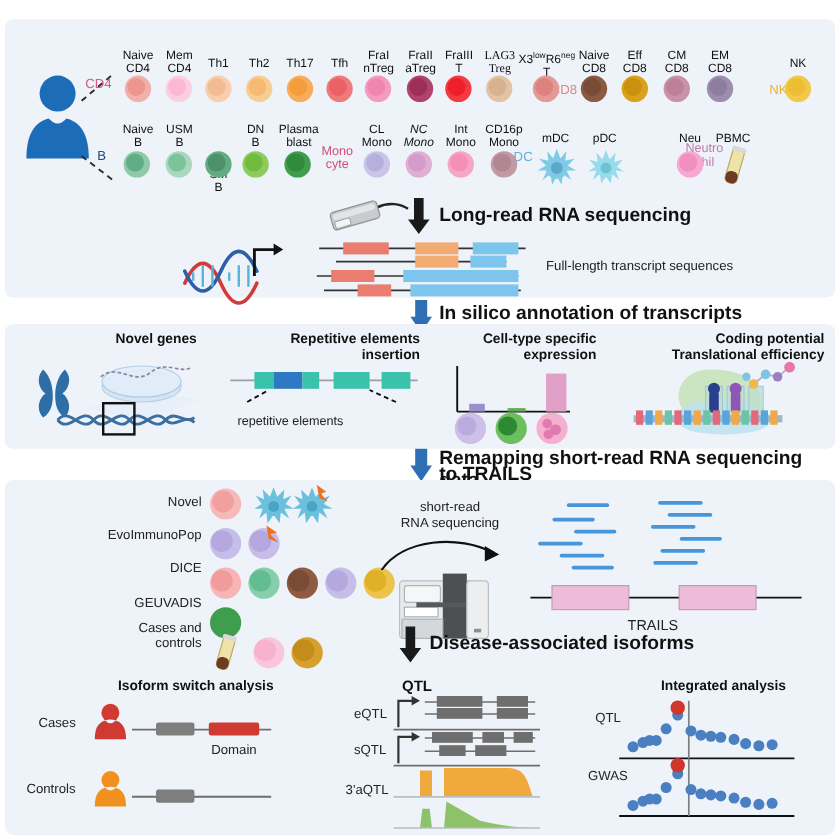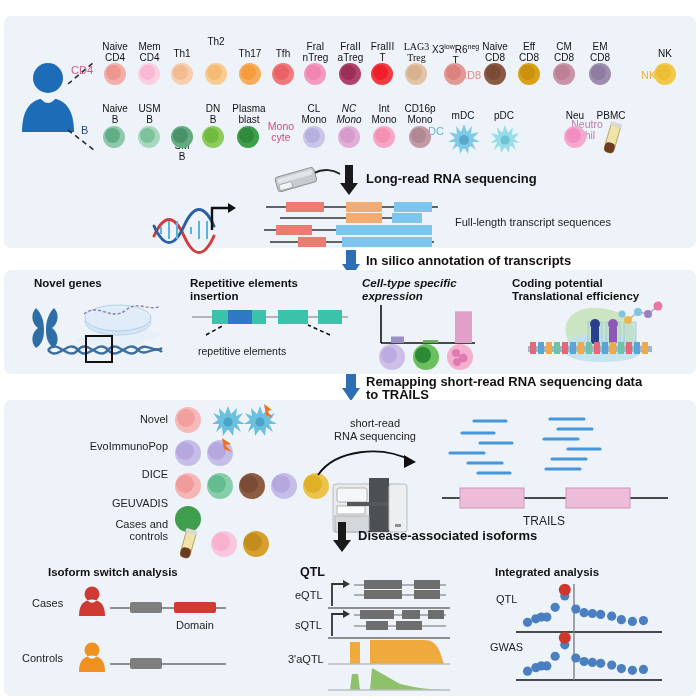--- a/index.html
+++ b/index.html
@@ -3,22 +3,22 @@
 <meta charset="utf-8">
 <style>
   html,body{margin:0;padding:0;background:#ffffff;}
   body{width:700px;height:700px;position:relative;overflow:hidden;
        font-family:"Liberation Sans","DejaVu Sans",sans-serif;color:#1a1a1a;}
   .panel{position:absolute;background:#eef3f9;border-radius:7px;}
   .abs{position:absolute;}
   .lbl{position:absolute;font-size:10px;line-height:10.5px;text-align:center;color:#111;}
   .cell{position:absolute;border-radius:50%;}
   .cell .inner{position:absolute;border-radius:50%;}
-  .title{position:absolute;font-weight:bold;font-size:11.5px;color:#111;text-align:left;}
-  .steptitle{position:absolute;font-weight:bold;font-size:13px;color:#111;}
+  .title{position:absolute;font-weight:bold;font-size:11.5px;color:#111;text-align:right;}
+  .steptitle{position:absolute;font-weight:bold;font-size:16px;color:#111;}
   .arrowdown{position:absolute;}
   .lineage{position:absolute;font-size:10.5px;}
   .smalltxt{position:absolute;font-size:10px;color:#222;}
   svg{display:block;overflow:visible;}
 </style>
 </head>
 <body>
 
 <div class="panel" style="left:4px;top:16px;width:692px;height:232px;"></div>
 
@@ -41,21 +41,21 @@
 <div class="lineage" style="left:81px;top:124px;color:#1f4a7a;font-size:11px;">B</div>
 <div class="lineage" style="left:263px;top:121px;color:#cf4d7c;font-size:10.5px;line-height:11px;text-align:center;width:36px;">Mono<br>cyte</div>
 <div class="lineage" style="left:459px;top:69px;color:#e4897f;font-size:11px;">CD8</div>
 <div class="lineage" style="left:428px;top:125px;color:#59b4d9;font-size:11px;">DC</div>
 <div class="lineage" style="left:519px;top:119px;color:#c07ab0;font-size:10.5px;line-height:11px;text-align:center;width:40px;margin-left:48px;">Neutro<br>phil</div>
 <div class="lineage" style="left:641px;top:69px;color:#e8b233;font-size:11px;">NK</div>
 
 <div class="lbl" style="left:98px;top:42px;width:34px;">Naive<br>CD4</div>
 <div class="lbl" style="left:133px;top:42px;width:33px;">Mem<br>CD4</div>
 <div class="lbl" style="left:166px;top:49px;width:32px;">Th1</div>
-<div class="lbl" style="left:200px;top:37px;width:32px;">Th2</div>
+<div class="lbl" style="left:200px;top:49px;width:32px;">Th2</div>
 <div class="lbl" style="left:233px;top:49px;width:34px;">Th17</div>
 <div class="lbl" style="left:268px;top:49px;width:30px;">Tfh</div>
 <div class="lbl" style="left:297px;top:42px;width:37px;">FraI<br>nTreg</div>
 <div class="lbl" style="left:332px;top:42px;width:37px;">FraII<br>aTreg</div>
 <div class="lbl" style="left:365px;top:42px;width:35px;">FraIII<br>T</div>
 <div class="lbl" style="left:398px;top:42px;width:37px;font-family:Liberation Serif, serif;">LAG3<br>Treg</div>
 <div class="lbl" style="left:432px;top:42px;width:47px;">
   X3<span style="font-size:7px;vertical-align:super;">low</span>R6<span style="font-size:7px;vertical-align:super;">neg</span><br>T</div>
 <div class="lbl" style="left:478px;top:42px;width:34px;">Naive<br>CD8</div>
 <div class="lbl" style="left:515px;top:42px;width:28px;">Eff<br>CD8</div>
@@ -290,21 +290,21 @@
     <rect x="38" y="5" width="24" height="14" fill="#2f78c4"></rect>
     <rect x="62" y="5" width="14" height="14" fill="#3bc2ab"></rect>
     <rect x="88" y="5" width="30" height="14" fill="#3bc2ab"></rect>
     <rect x="128" y="5" width="24" height="14" fill="#3bc2ab"></rect>
     <line x1="16" y1="30" x2="34" y2="20" stroke="#111" stroke-width="1.6" stroke-dasharray="4,3"></line>
     <line x1="140" y1="30" x2="118" y2="20" stroke="#111" stroke-width="1.6" stroke-dasharray="4,3"></line>
   </svg>
 </div>
 <div class="smalltxt" style="left:198px;top:345px;font-size:10.5px;">repetitive elements</div>
 
-<div class="title" style="left:362px;top:277px;width:135px;line-height:13px;font-style:italic;">Cell-type specific<br>expression</div>
+<div class="title" style="left:362px;top:277px;width:135px;line-height:13px;">Cell-type specific<br>expression</div>
 <div class="abs" style="left:375px;top:303px;">
   <svg id="expr-chart" width="105" height="46" viewBox="0 0 105 46">
     <line x1="6" y1="2" x2="6" y2="40" stroke="#111" stroke-width="1.6"></line>
     <line x1="6" y1="40" x2="100" y2="40" stroke="#111" stroke-width="1.6"></line>
   <rect x="16" y="33.52" width="13" height="6.4799999999999995" fill="#9b8fc9"></rect>
       <rect x="48" y="37.12" width="15" height="2.88" fill="#5fae4e"></rect>
       <rect x="80" y="8.32" width="17" height="31.68" fill="#e0a0c8"></rect>
     </svg>
 </div>
 <div class="abs" style="left:378px;top:343px;">

